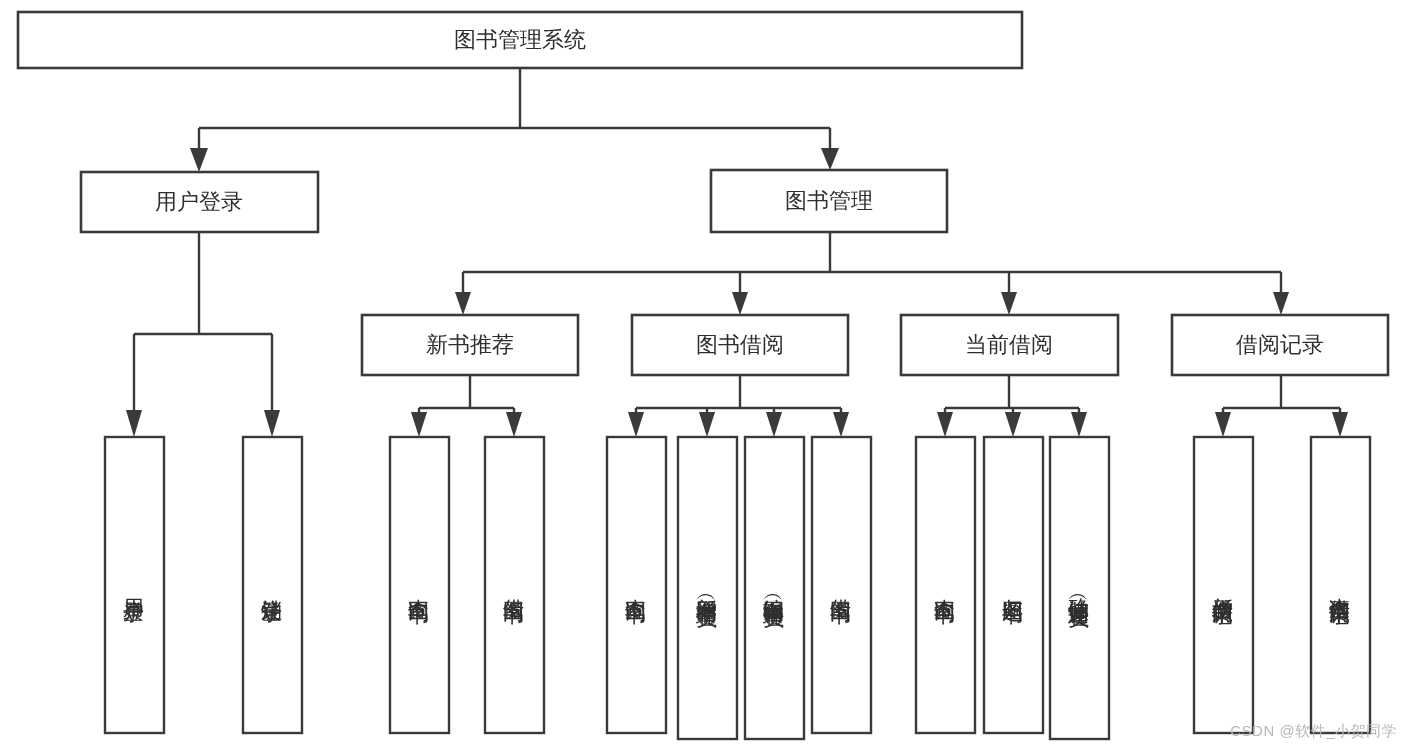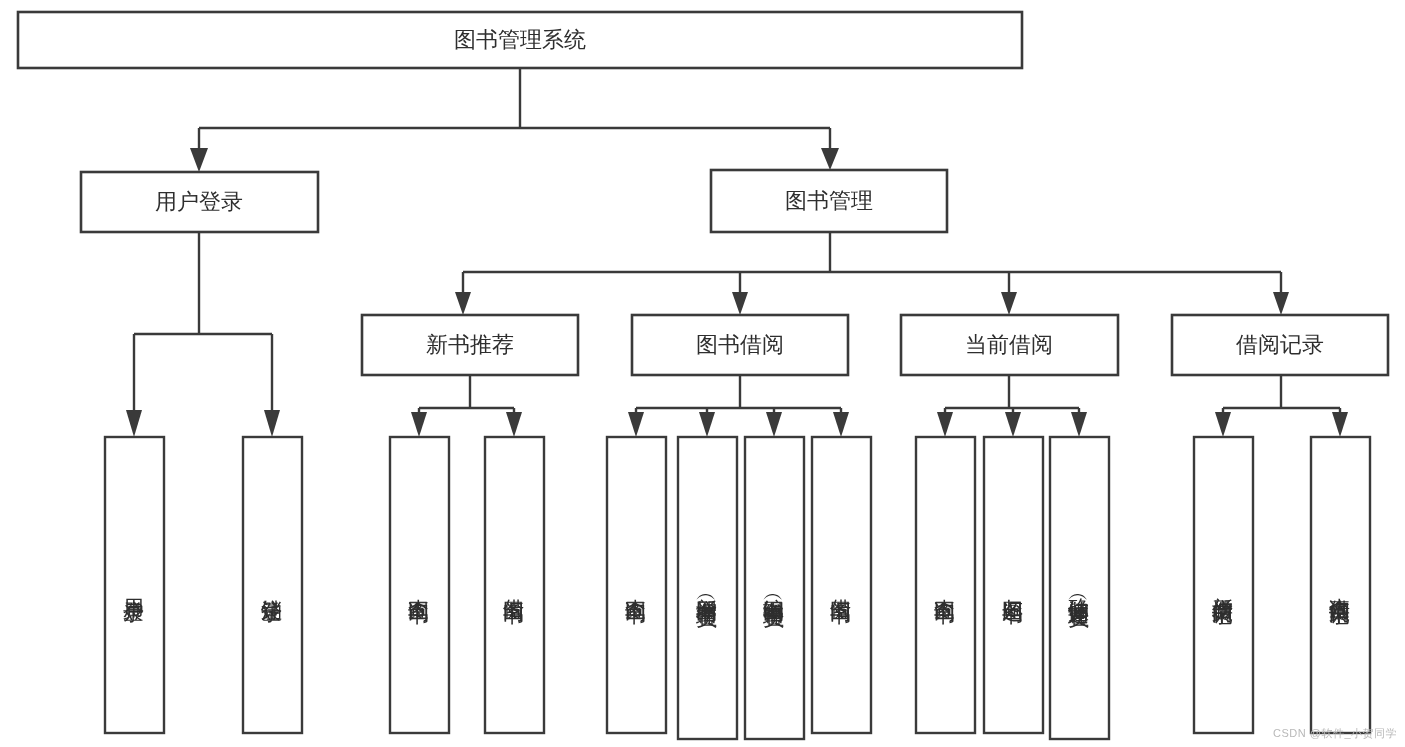--- a/index.html
+++ b/index.html
@@ -56,21 +56,21 @@
     text-orientation: upright;
     letter-spacing: 1.5px;
     dominant-baseline: central;
     text-anchor: middle;
   }
   .watermark {
     position: absolute;
     right: 8px;
     bottom: 6px;
     font-family: "Liberation Sans", "DejaVu Sans", sans-serif;
-    font-size: 11px;
+    font-size: 15px;
     color: #b9b9b9;
     letter-spacing: 0.5px;
     white-space: nowrap;
     pointer-events: none;
   }
 </style>
 </head>
 <body>
 
 <div id="diagram-root">

